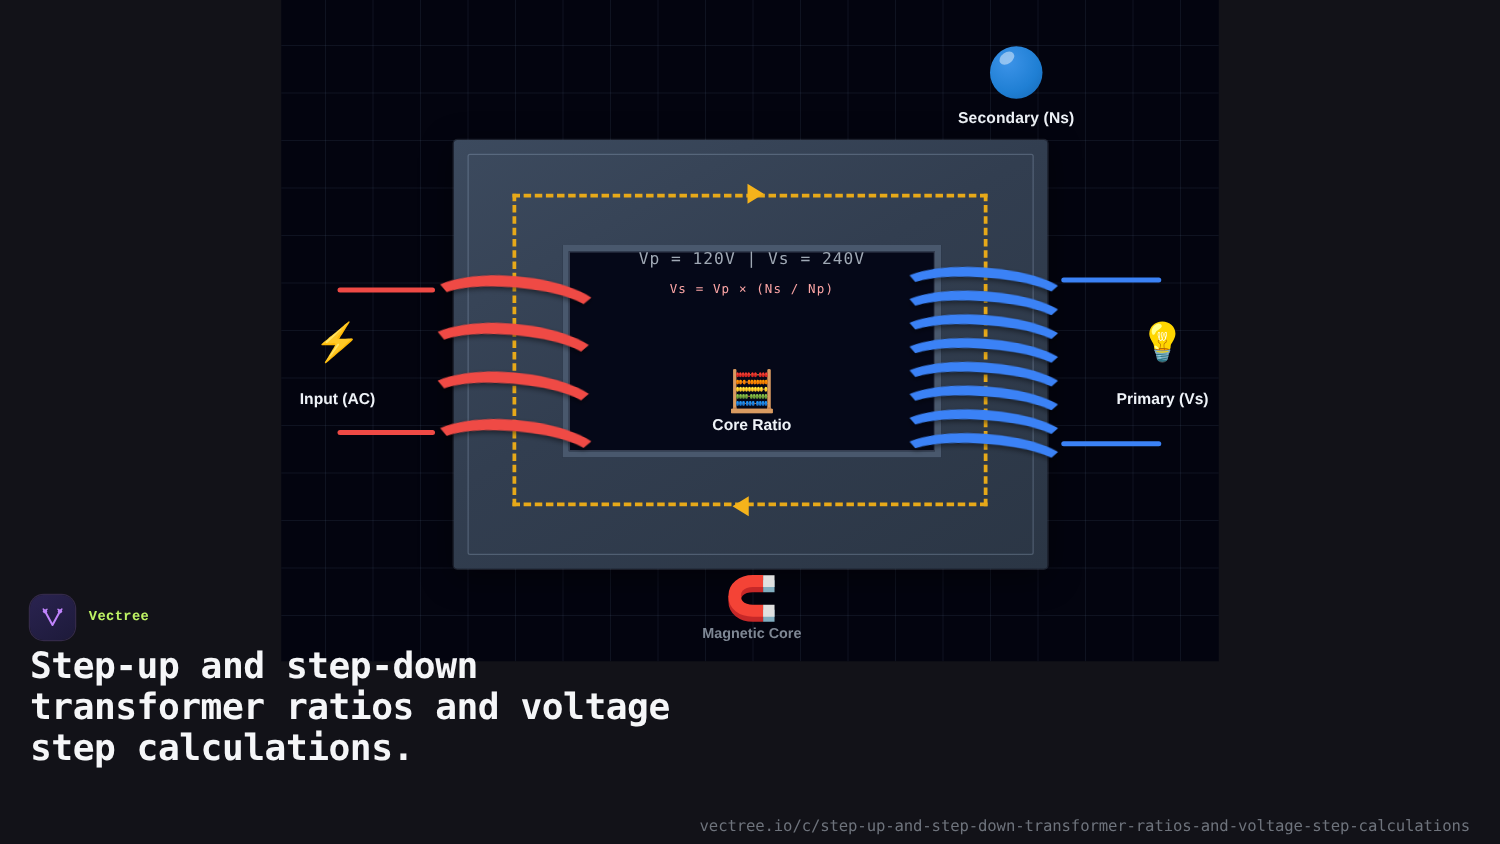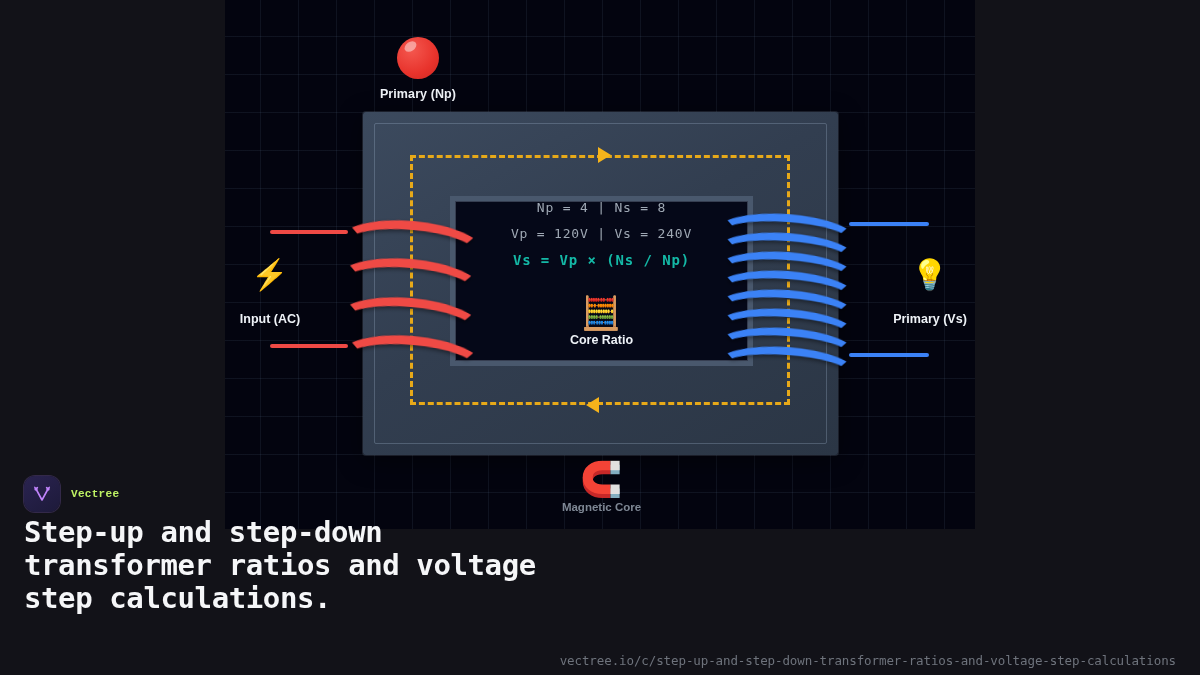--- a/index.html
+++ b/index.html
@@ -115,21 +115,21 @@
     margin-top:20px; font-size:12.5px; font-weight:bold; color:#eef2f7; white-space:nowrap;
   }
 
   
   #formula{
     position:absolute; left:230px; top:200px; width:293px;
     text-align:center;
     font-family:"DejaVu Sans Mono", monospace;
   }
   .frow{ font-size:13px; color:#9fa8b4; letter-spacing:.8px; margin-bottom:11px; }
-  .frow.accent{ color:#14b8a6; font-weight:bold; font-size:14px; letter-spacing:.9px; }
+  .frow.accent{ color:#fca5a5; font-weight:normal; font-size:10px; letter-spacing:.9px; }
 
   #turns{
     position:absolute; left:230px; top:295px; width:293px; text-align:center;
   }
   #turns .emoji{ font-size:32px; line-height:36px; }
   #turns .side-label{ margin-top:2px; }
 
   
   #magnetic{
     position:absolute; left:230px; top:460px; width:293px; text-align:center;
@@ -165,43 +165,42 @@
     font-family:"DejaVu Sans Mono", monospace;
     font-size:12.5px; color:#6e737c; letter-spacing:-.1px;
   }
 </style>
 </head>
 <body>
 
 <div id="canvas">
   <div id="grid"></div>
 
-  <div class="terminal" style="left:120px; top:37px; width:146px;">
-    <div class="dot red"></div>
-    <div class="term-label">Primary (Np)</div>
-  </div>
-
+
+  <div class="terminal" style="left:490px; top:37px; width:196px;">
+    <div class="dot blue"></div>
+    <div class="term-label">Secondary (Ns)</div>
+  </div>
 
   <div id="core-outer">
     <div id="core-mid"></div>
   </div>
 
   <div id="flux">
     <div class="flux-edge flux-h" style="top:0;"></div>
     <div class="flux-edge flux-h" style="bottom:0;"></div>
     <div class="flux-edge flux-v" style="left:0;"></div>
     <div class="flux-edge flux-v" style="right:0;"></div>
     <div class="arrow arrow-r" style="left:188px; top:-8px;"></div>
     <div class="arrow arrow-l" style="left:176px; bottom:-8px;"></div>
   </div>
 
   <div id="core-window"></div>
 
   <div id="formula">
-    <div class="frow">Np = 4 | Ns = 8</div>
     <div class="frow">Vp = 120V | Vs = 240V</div>
     <div class="frow accent">Vs = Vp × (Ns / Np)</div>
   </div>
 
   <div id="turns">
     <div class="emoji">🧮</div>
     <div class="side-label">Core Ratio</div>
   </div>
 
   <div>

